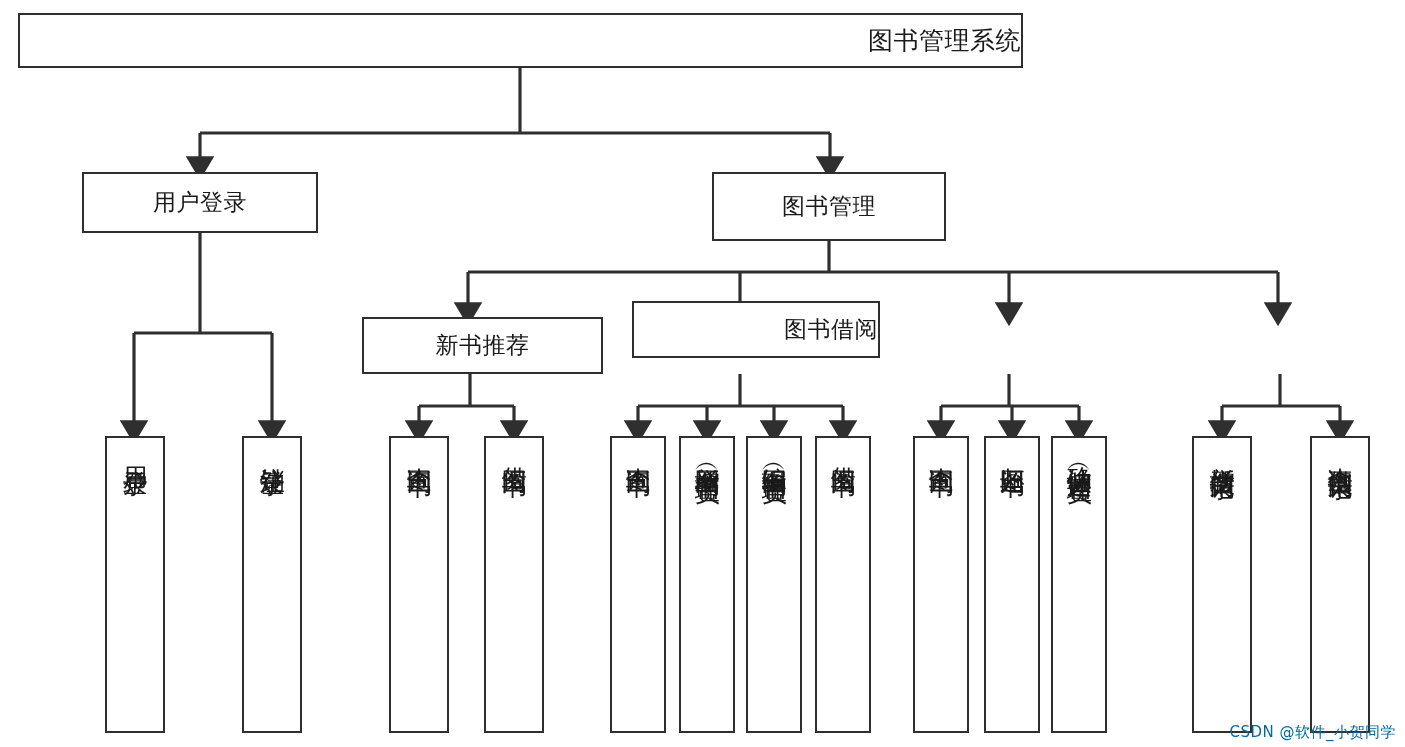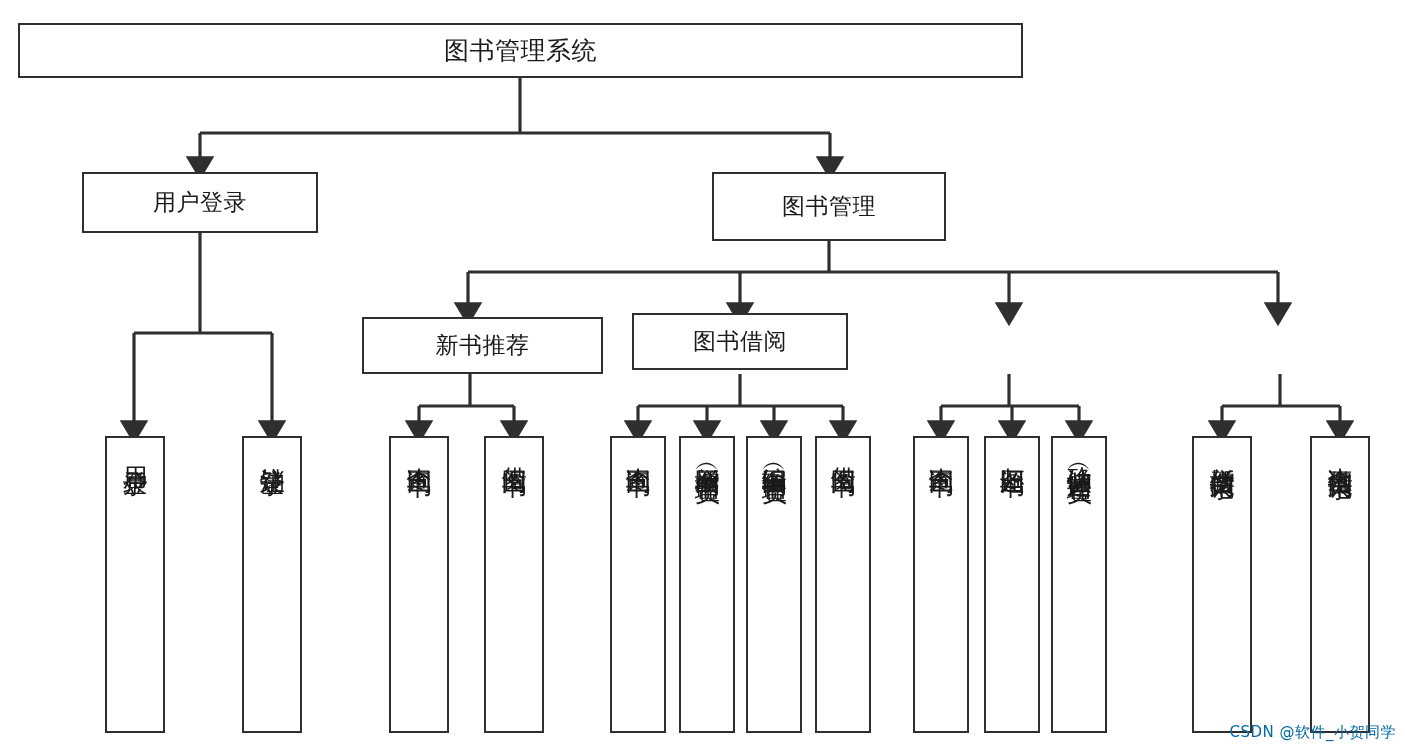--- a/index.html
+++ b/index.html
@@ -120,35 +120,35 @@
       <path d="M1012,406 L1012,424" marker-end="url(#arrowhead)"></path>
       <path d="M1079,406 L1079,424" marker-end="url(#arrowhead)"></path>
 
       <path d="M1280,374 L1280,406"></path>
       <path d="M1222,406 L1340,406"></path>
       <path d="M1222,406 L1222,424" marker-end="url(#arrowhead)"></path>
       <path d="M1340,406 L1340,424" marker-end="url(#arrowhead)"></path>
     </g>
   </svg>
 
-  <div class="node root" style="left:18px; top:23px; width:1005px; height:55px;">
+  <div class="node root" style="left:18px; top:13px; width:1005px; height:55px;justify-content:flex-end;">
     <span class="node-label">图书管理系统</span>
   </div>
 
   <div class="node level1" style="left:82px; top:172px; width:236px; height:61px;">
     <span class="node-label">用户登录</span>
   </div>
   <div class="node level1" style="left:712px; top:172px; width:234px; height:69px;">
     <span class="node-label">图书管理</span>
   </div>
 
   <div class="node level2" style="left:362px; top:317px; width:241px; height:57px;">
     <span class="node-label">新书推荐</span>
   </div>
-  <div class="node level2" style="left:632px; top:313px; width:216px; height:57px;">
+  <div class="node level2" style="left:632px; top:301px; width:248px; height:57px;justify-content:flex-end;">
     <span class="node-label">图书借阅</span>
   </div>
 
   <div class="node leaf" style="left:105px; top:436px; width:60px; height:297px;">
     <span class="node-label">用户登录</span>
   </div>
   <div class="node leaf" style="left:242px; top:436px; width:60px; height:297px;">
     <span class="node-label">注销登录</span>
   </div>
   <div class="node leaf" style="left:389px; top:436px; width:60px; height:297px;">

